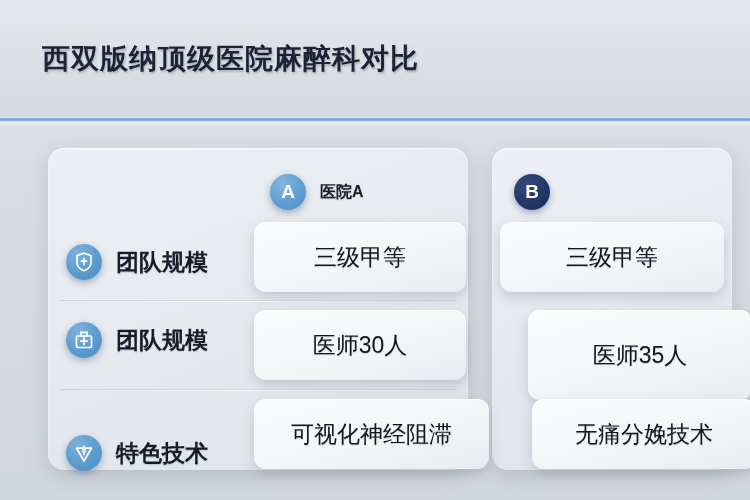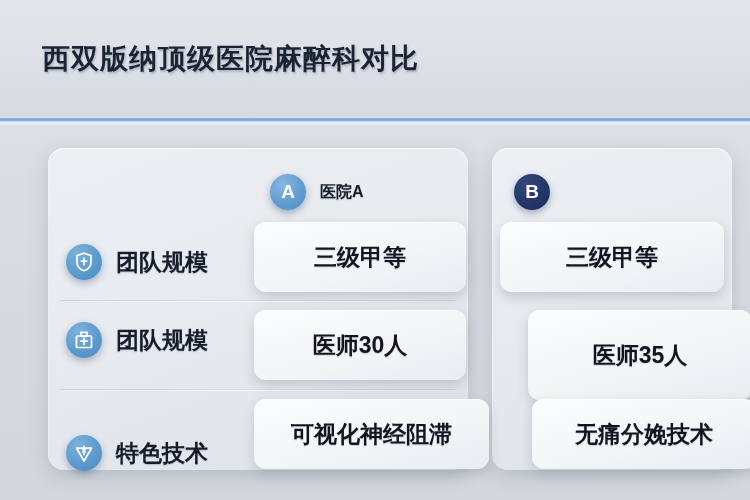--- a/index.html
+++ b/index.html
@@ -162,21 +162,21 @@
     background: linear-gradient(165deg, #fbfcfd 0%, #f3f5f7 55%, #e9ecf0 100%);
     box-shadow:
       0 5px 12px rgba(118,127,141,0.32),
       0 1px 0 rgba(255,255,255,0.95) inset;
     display: flex;
     align-items: center;
     justify-content: center;
   }
   .cell-text {
     font-size: 23px;
-    font-weight: 700;
+    font-weight: 400;
     color: #10151f;
     white-space: nowrap;
     text-shadow: 0px 1px 1px rgba(160,168,180,0.45);
   }
 
   .cell-a1 { left: 254px; top: 222px; width: 212px; height: 70px; }
   .cell-a2 { left: 254px; top: 310px; width: 212px; height: 70px; }
   .cell-a3 { left: 254px; top: 399px; width: 235px; height: 70px; }
 
   .cell-b1 { left: 500px; top: 222px; width: 224px; height: 70px; }

